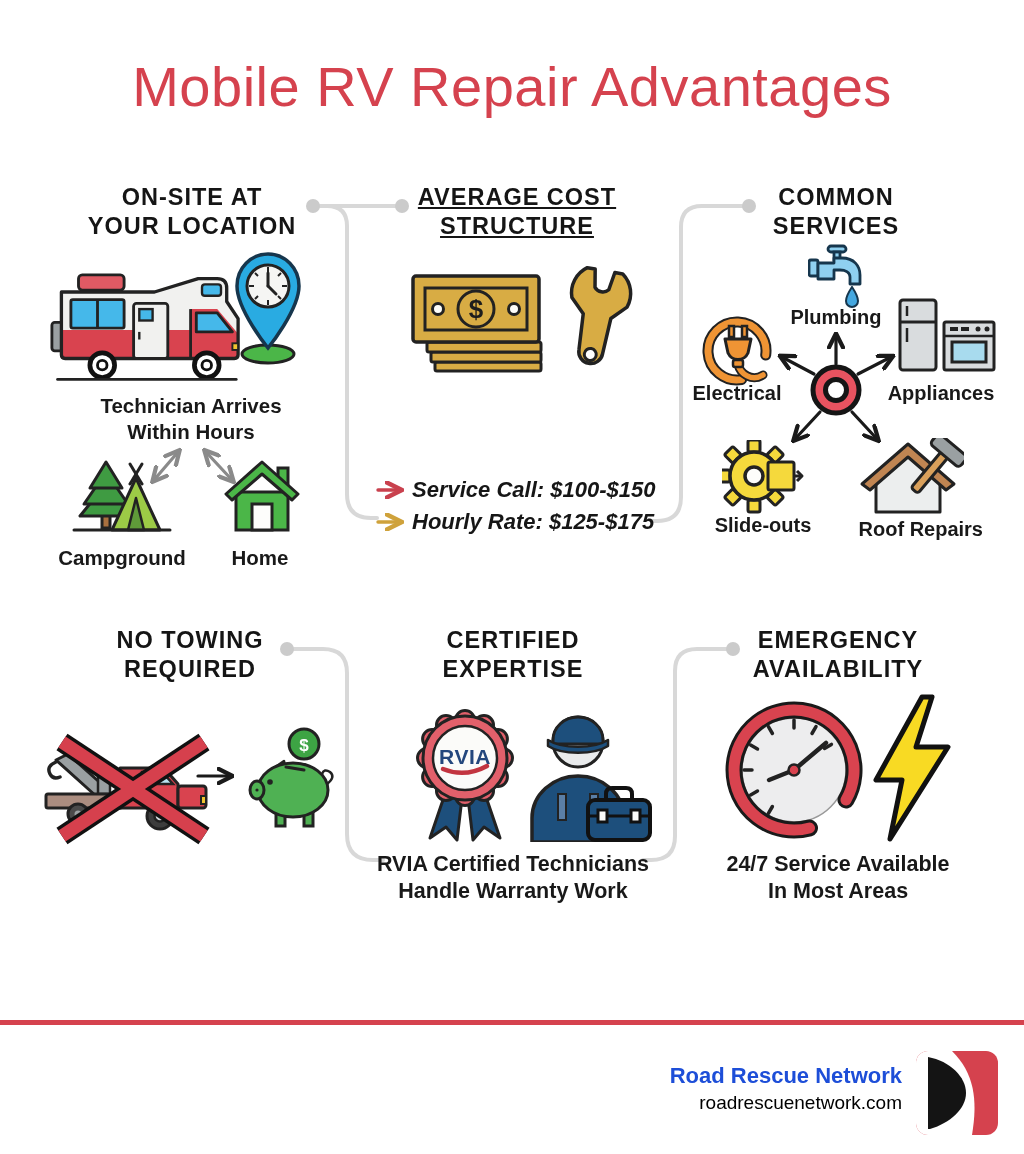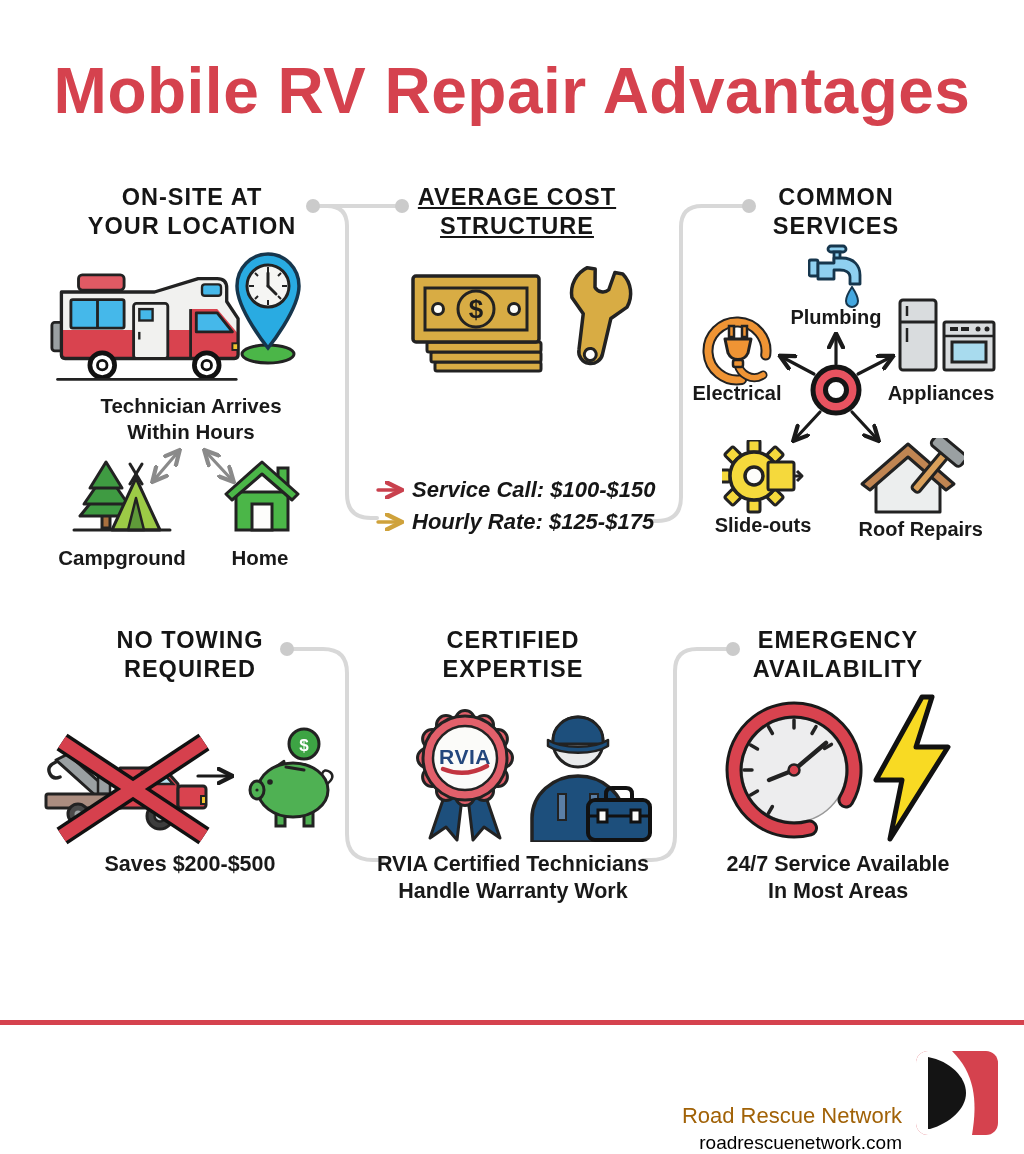--- a/index.html
+++ b/index.html
@@ -1,31 +1,31 @@
 <!DOCTYPE html>
 <html><head>
 <meta charset="utf-8">
 <style>
   html,body{margin:0;padding:0;background:#ffffff;}
   .canvas{position:relative;width:1024px;height:1154px;background:#ffffff;overflow:hidden;
           font-family:"Liberation Sans", sans-serif;color:#1a1a1a;}
   .abs{position:absolute;}
-  .title{left:0;top:54px;width:1024px;text-align:center;font-size:64px;font-weight:bold;
+  .title{left:0;top:54px;width:1024px;text-align:center;font-size:56px;font-weight:normal;
          color:#d5424e;letter-spacing:0.5px;}
   .sec-head{width:260px;text-align:center;font-size:23.5px;line-height:29px;font-weight:bold;
             color:#151515;letter-spacing:1px;}
   .cap{text-align:center;font-size:20.5px;line-height:26px;font-weight:bold;color:#191919;}
   .svc-label{text-align:center;font-size:20px;font-weight:bold;color:#191919;}
   .cost-line{font-size:22px;font-weight:bold;color:#161616;white-space:nowrap;font-style:italic;}
   .big247{width:122px;text-align:center;font-size:48px;font-weight:bold;color:#0d0d0d;
           text-shadow:0 0 5px #fff,0 0 5px #fff,0 0 8px #fff,0 0 8px #fff,0 0 12px #fff;}
   .overlay{left:0;top:0;pointer-events:none;}
   .divider{left:0;top:1020px;width:1024px;height:5px;background:#d5424e;}
   .brand-block{left:500px;top:1063px;width:402px;text-align:right;}
-  .brand-name{font-size:22px;font-weight:normal;color:#a16207;margin-top:40px;}
+  .brand-name{font-size:22px;font-weight:bold;color:#1d4ed8;}
   .brand-site{font-size:19px;color:#000000;margin-top:3px;}
 </style>
 </head>
 <body>
 
 <div class="canvas">
 
   <svg class="abs overlay" width="1024" height="1154" viewBox="0 0 1024 1154">
     <defs>
       <marker id="mk-b" viewBox="0 0 10 10" refX="7.5" refY="5" markerWidth="5.5" markerHeight="5.5" orient="auto-start-reverse">
@@ -287,21 +287,20 @@
     <polygon points="28,44 38,37 40,48" fill="#4fb153" stroke="#222" stroke-width="2.5" stroke-linejoin="round"></polygon>
     <rect x="30" y="88" width="9" height="14" fill="#4fb153" stroke="#222" stroke-width="3"></rect>
     <rect x="58" y="88" width="9" height="14" fill="#4fb153" stroke="#222" stroke-width="3"></rect>
     <ellipse cx="47" cy="66" rx="35" ry="27" fill="#4fb153" stroke="#222" stroke-width="3"></ellipse>
     <ellipse cx="11" cy="66" rx="7" ry="9" fill="#4fb153" stroke="#222" stroke-width="3"></ellipse>
     <circle cx="11" cy="66" r="1.6" fill="#222"></circle>
     <circle cx="24" cy="58" r="2.8" fill="#222"></circle>
     <line x1="40" y1="43" x2="58" y2="46" stroke="#222" stroke-width="3" stroke-linecap="round"></line>
   </svg>
 
-  <div class="abs cap" style="left:60px;top:851px;width:260px;font-size:21.5px;">Saves $200-$500</div>
 
   <div class="abs sec-head" style="left:383px;top:626px;">
     <span style="display:block">CERTIFIED</span>
     <span style="display:block">EXPERTISE</span>
   </div>
 
   <svg class="abs" style="left:410px;top:696px;" width="110" height="150" viewBox="0 0 110 150">
     <polygon points="36,95 20,142 36,131 47,144 52,102" fill="#1d4f7c" stroke="#222" stroke-width="3" stroke-linejoin="round"></polygon>
     <polygon points="74,95 90,142 74,131 63,144 58,102" fill="#1d4f7c" stroke="#222" stroke-width="3" stroke-linejoin="round"></polygon>
     <g fill="#e2606b" stroke="#222" stroke-width="3">

